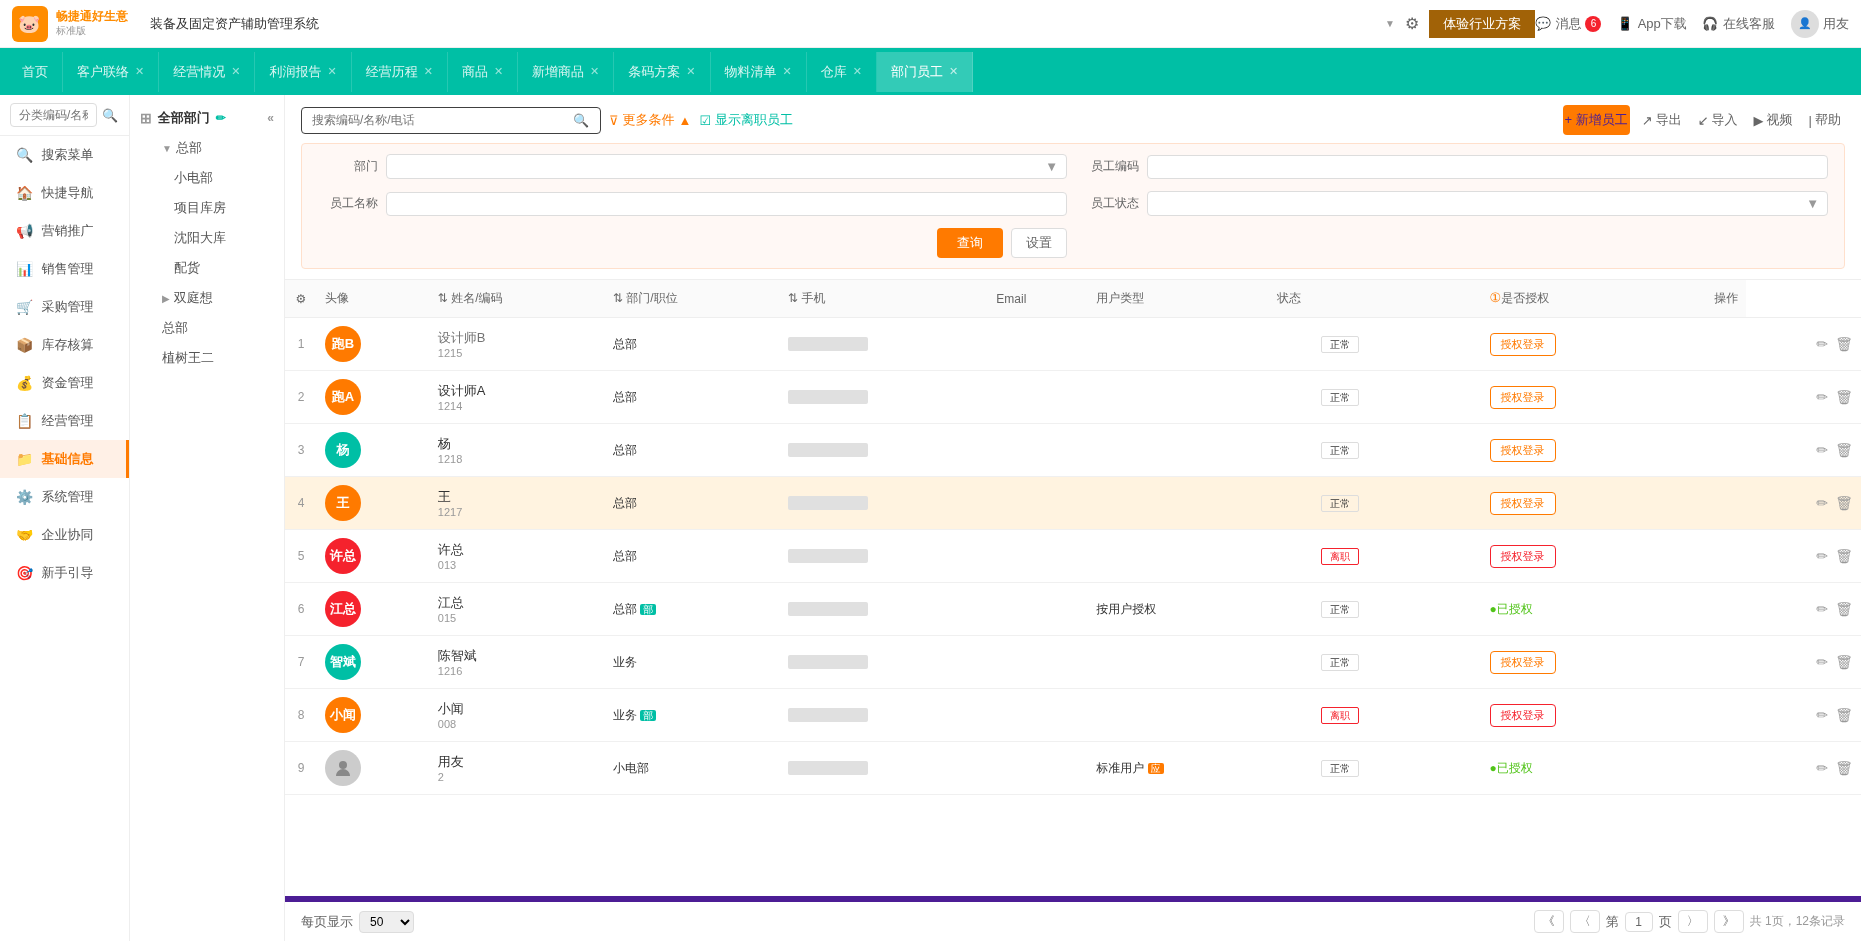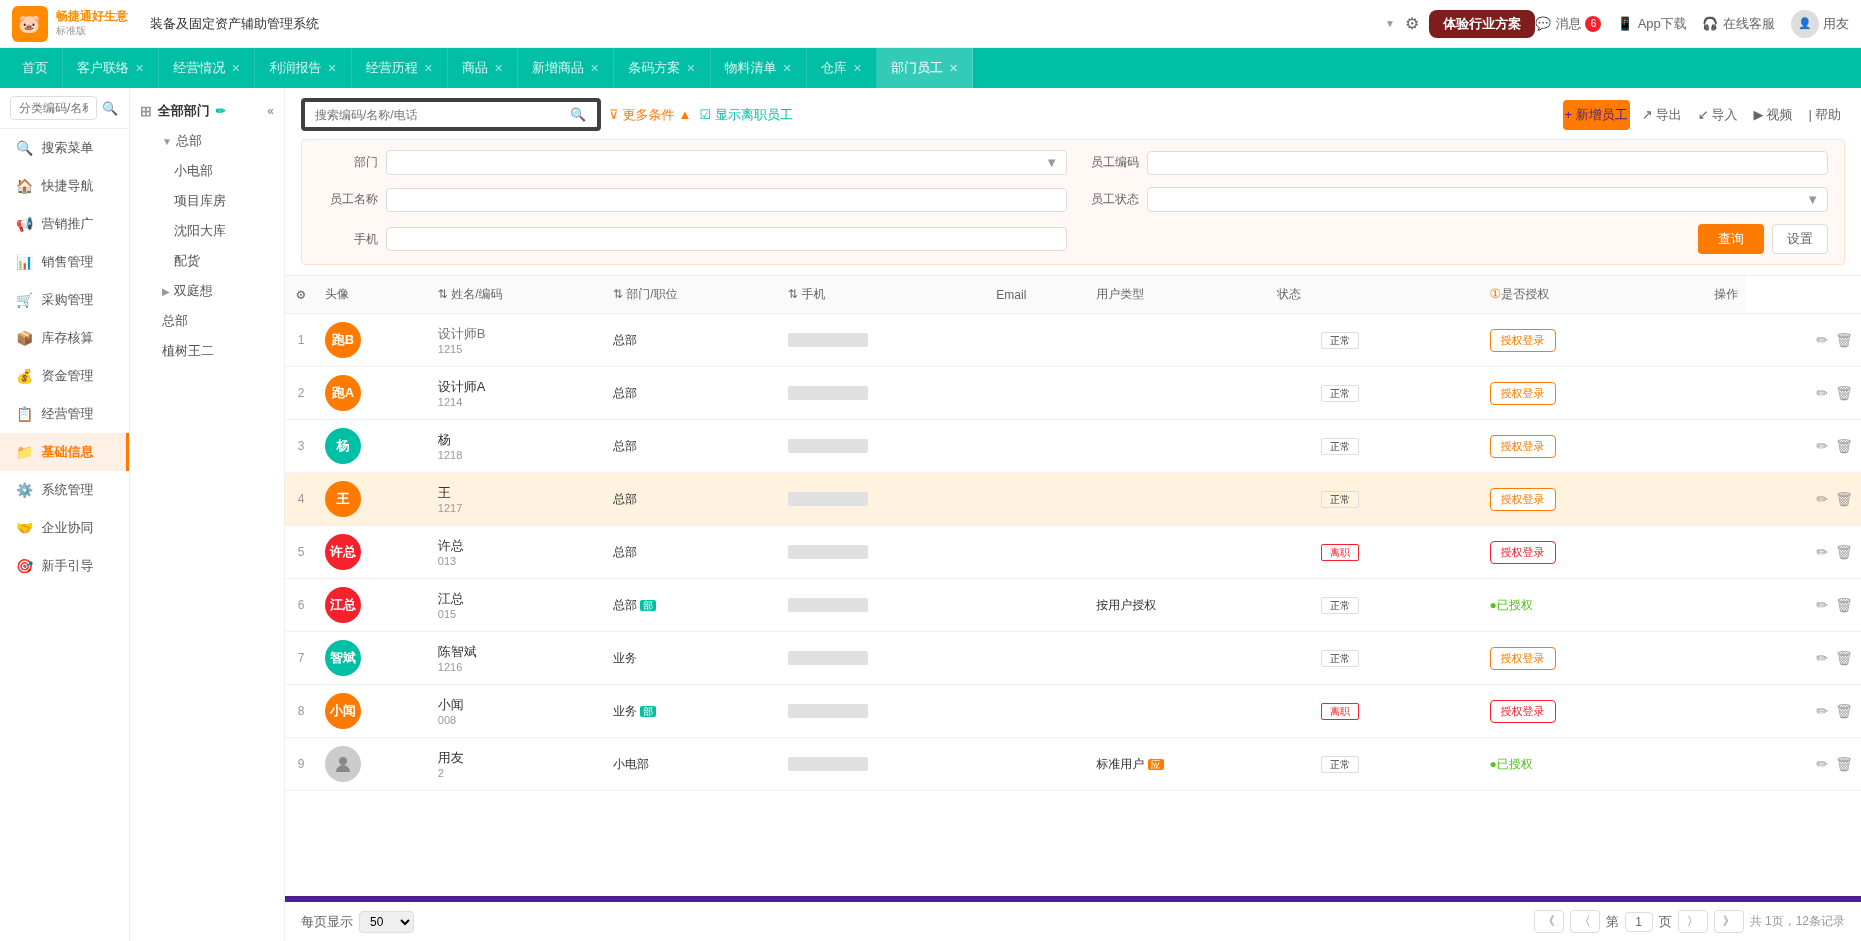--- a/index.html
+++ b/index.html
@@ -8,27 +8,27 @@
     
     .top-bar { background: #fff; height: 48px; display: flex; align-items: center; padding: 0 12px; border-bottom: 1px solid #eee; flex-shrink: 0; }
     .logo-area { display: flex; align-items: center; width: 130px; }
     .logo-icon { width: 36px; height: 36px; background: #ff8c00; border-radius: 6px; display: flex; align-items: center; justify-content: center; color: white; font-size: 18px; margin-right: 8px; flex-shrink: 0; }
     .logo-text { font-size: 12px; color: #ff8c00; font-weight: bold; line-height: 1.3; }
     .logo-sub { font-size: 10px; color: #999; }
     .system-title { font-size: 13px; color: #333; flex: 1; margin-left: 8px; }
     .top-right { display: flex; align-items: center; gap: 16px; margin-left: auto; }
     .top-btn { display: flex; align-items: center; gap: 4px; color: #666; font-size: 12px; cursor: pointer; }
     .top-btn .badge { background: #f5222d; color: white; border-radius: 50%; width: 16px; height: 16px; display: flex; align-items: center; justify-content: center; font-size: 10px; }
-    .try-btn { background: #7f1d1d; color: white; padding: 5px 14px; border-radius: 8px; font-size: 13px; cursor: pointer; border: none; font-weight: bold; }
+    .try-btn { background: #a16207; color: white; padding: 5px 14px; border-radius: 0; font-size: 13px; cursor: pointer; border: none; }
     .gear-btn { color: #666; font-size: 16px; cursor: pointer; }
     .dropdown-arrow { color: #999; font-size: 10px; margin-left: 4px; }
     .avatar-circle { width: 28px; height: 28px; background: #ddd; border-radius: 50%; display: flex; align-items: center; justify-content: center; font-size: 11px; color: #666; }
 
     
-    .nav-tabs { background: #00bfa5; height: 40px; display: flex; align-items: center; padding: 0 8px; flex-shrink: 0; overflow-x: auto; }
+    .nav-tabs { background: #00bfa5; height: 47px; display: flex; align-items: center; padding: 0 8px; flex-shrink: 0; overflow-x: auto; }
     .nav-tab { padding: 0 14px; height: 40px; display: flex; align-items: center; color: rgba(255,255,255,0.85); font-size: 13px; cursor: pointer; white-space: nowrap; border-right: 1px solid rgba(255,255,255,0.15); }
     .nav-tab.active { background: rgba(255,255,255,0.2); color: white; }
     .nav-tab .close-x { margin-left: 6px; font-size: 11px; opacity: 0.7; }
 
     
     .main-layout { display: flex; flex: 1; overflow: hidden; }
 
     
     .sidebar { width: 130px; background: white; border-right: 1px solid #eee; overflow-y: auto; flex-shrink: 0; }
     .sidebar-item { padding: 10px 16px; display: flex; align-items: center; gap: 8px; cursor: pointer; color: #555; font-size: 13px; }
@@ -48,21 +48,21 @@
     .dept-item { padding: 6px 10px 6px 20px; display: flex; align-items: center; gap: 4px; font-size: 12px; color: #555; cursor: pointer; }
     .dept-sub { padding-left: 32px; }
     .dept-expand { color: #999; font-size: 10px; }
 
     
     .table-area { flex: 1; display: flex; flex-direction: column; overflow: hidden; background: #f5f5f5; }
 
     
     .filter-bar { background: white; padding: 10px 16px; border-bottom: 1px solid #eee; flex-shrink: 0; }
     .filter-top { display: flex; align-items: center; gap: 8px; margin-bottom: 8px; }
-    .search-input-wrap { flex: 1; display: flex; align-items: center; border: 4px solid #404040; border-radius: 4px; padding: 5px 10px; gap: 6px; max-width: 300px; }
+    .search-input-wrap { flex: 1; display: flex; align-items: center; border: 1px solid #404040; border-radius: 4px; padding: 5px 10px; gap: 6px; max-width: 300px; }
     .search-input-wrap input { border: none; outline: none; font-size: 12px; flex: 1; }
     .more-filter-btn { color: #ff7a00; font-size: 12px; cursor: pointer; display: flex; align-items: center; gap: 4px; }
     .show-left-btn { color: #00bfa5; font-size: 12px; cursor: pointer; display: flex; align-items: center; gap: 4px; }
     .add-btn { background: #ff7a00; color: #4c1d95; border: none; padding: 6px 2px; border-radius: 4px; font-size: 13px; cursor: pointer; }
     .icon-btn { color: #666; font-size: 12px; cursor: pointer; display: flex; align-items: center; gap: 3px; padding: 0 4px; }
     .filter-row { display: flex; align-items: center; gap: 8px; }
     .filter-label { color: #666; font-size: 12px; white-space: nowrap; min-width: 60px; text-align: right; }
     .filter-input { flex: 1; border: 1px solid #ddd; border-radius: 4px; padding: 4px 8px; font-size: 12px; outline: none; background: white; }
     .filter-select { flex: 1; border: 1px solid #ddd; border-radius: 4px; padding: 4px 8px; font-size: 12px; outline: none; background: white; color: #999; display: flex; align-items: center; justify-content: space-between; cursor: pointer; }
     .query-btn { background: #ff7a00; color: white; border: none; padding: 5px 20px; border-radius: 4px; font-size: 13px; cursor: pointer; }
@@ -298,24 +298,20 @@
             <div class="filter-row">
               <span class="filter-label">员工名称</span>
               <input class="filter-input" type="text" style="">
             </div>
             <div class="filter-row">
               <span class="filter-label">员工状态</span>
               <div class="filter-select" style="flex:1; border:1px solid #ddd; border-radius:4px; padding:4px 8px; background:white; color:#999; display:flex; justify-content:space-between;">
                 <span></span>
                 <span>▼</span>
               </div>
-            </div>
-            <div class="filter-row">
-              <span class="filter-label">手机</span>
-              <input class="filter-input" type="text" style="">
             </div>
             <div style="display:flex; justify-content:flex-end; gap:8px;">
               <button class="query-btn">查询</button>
               <button class="setting-btn">设置</button>
             </div>
           </div>
         </div>
       </div>
 
       <div class="table-wrap">

